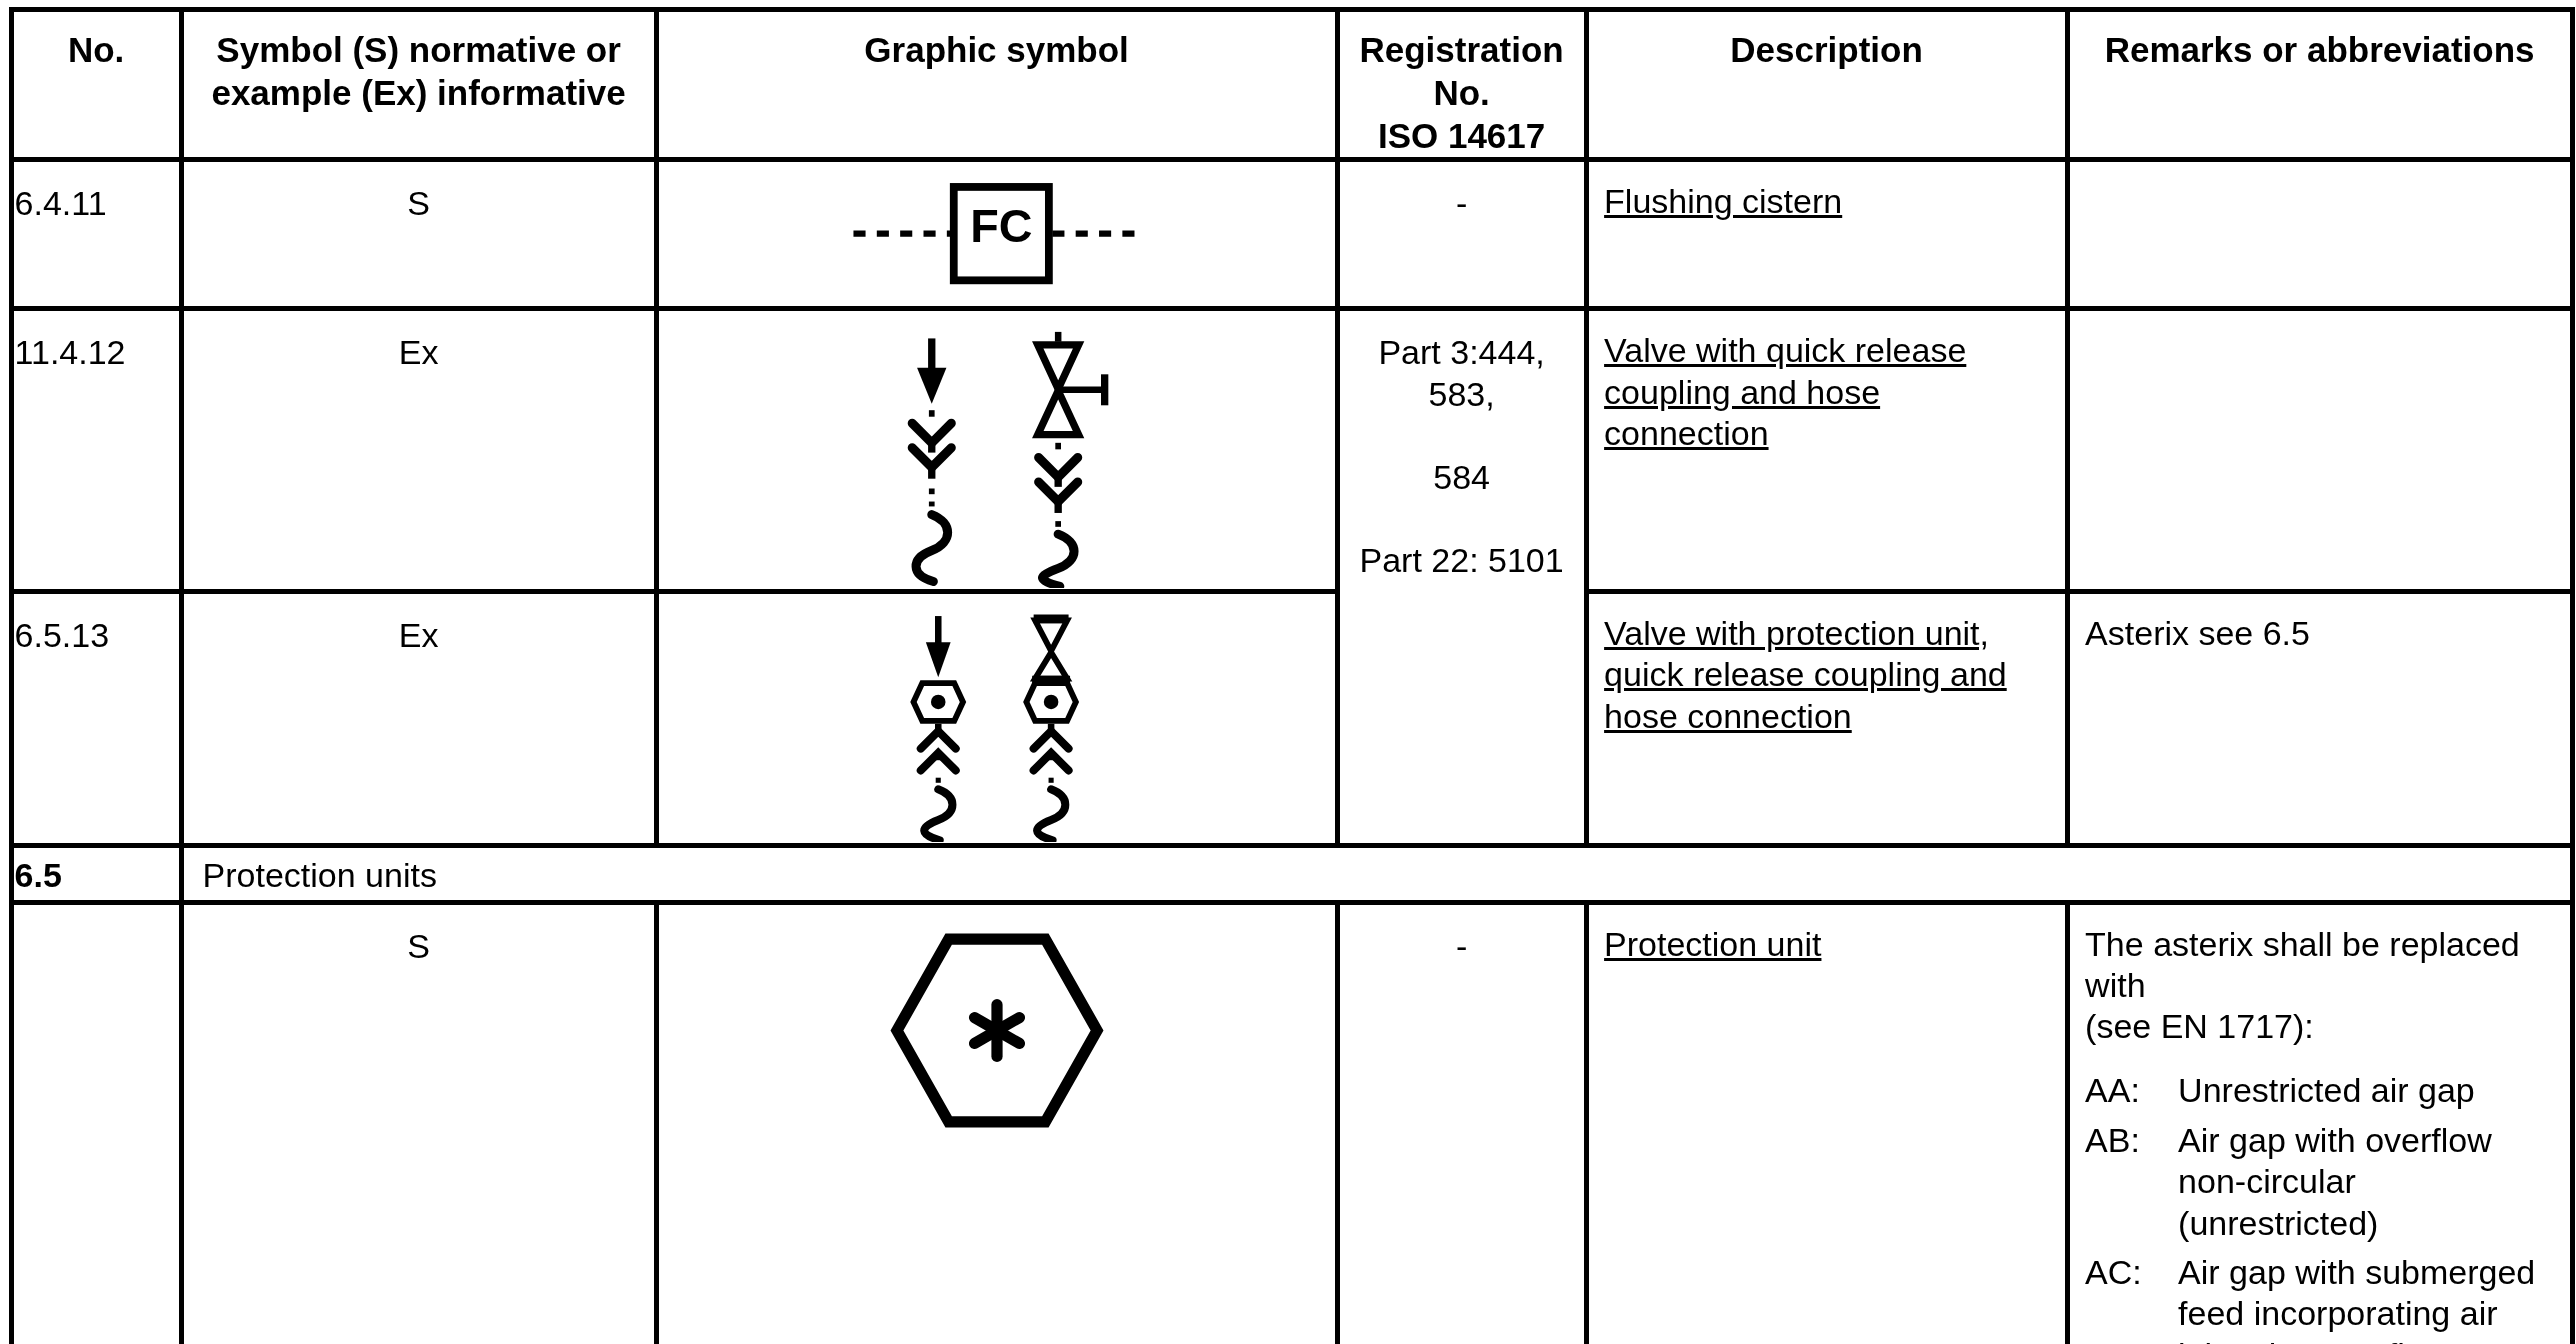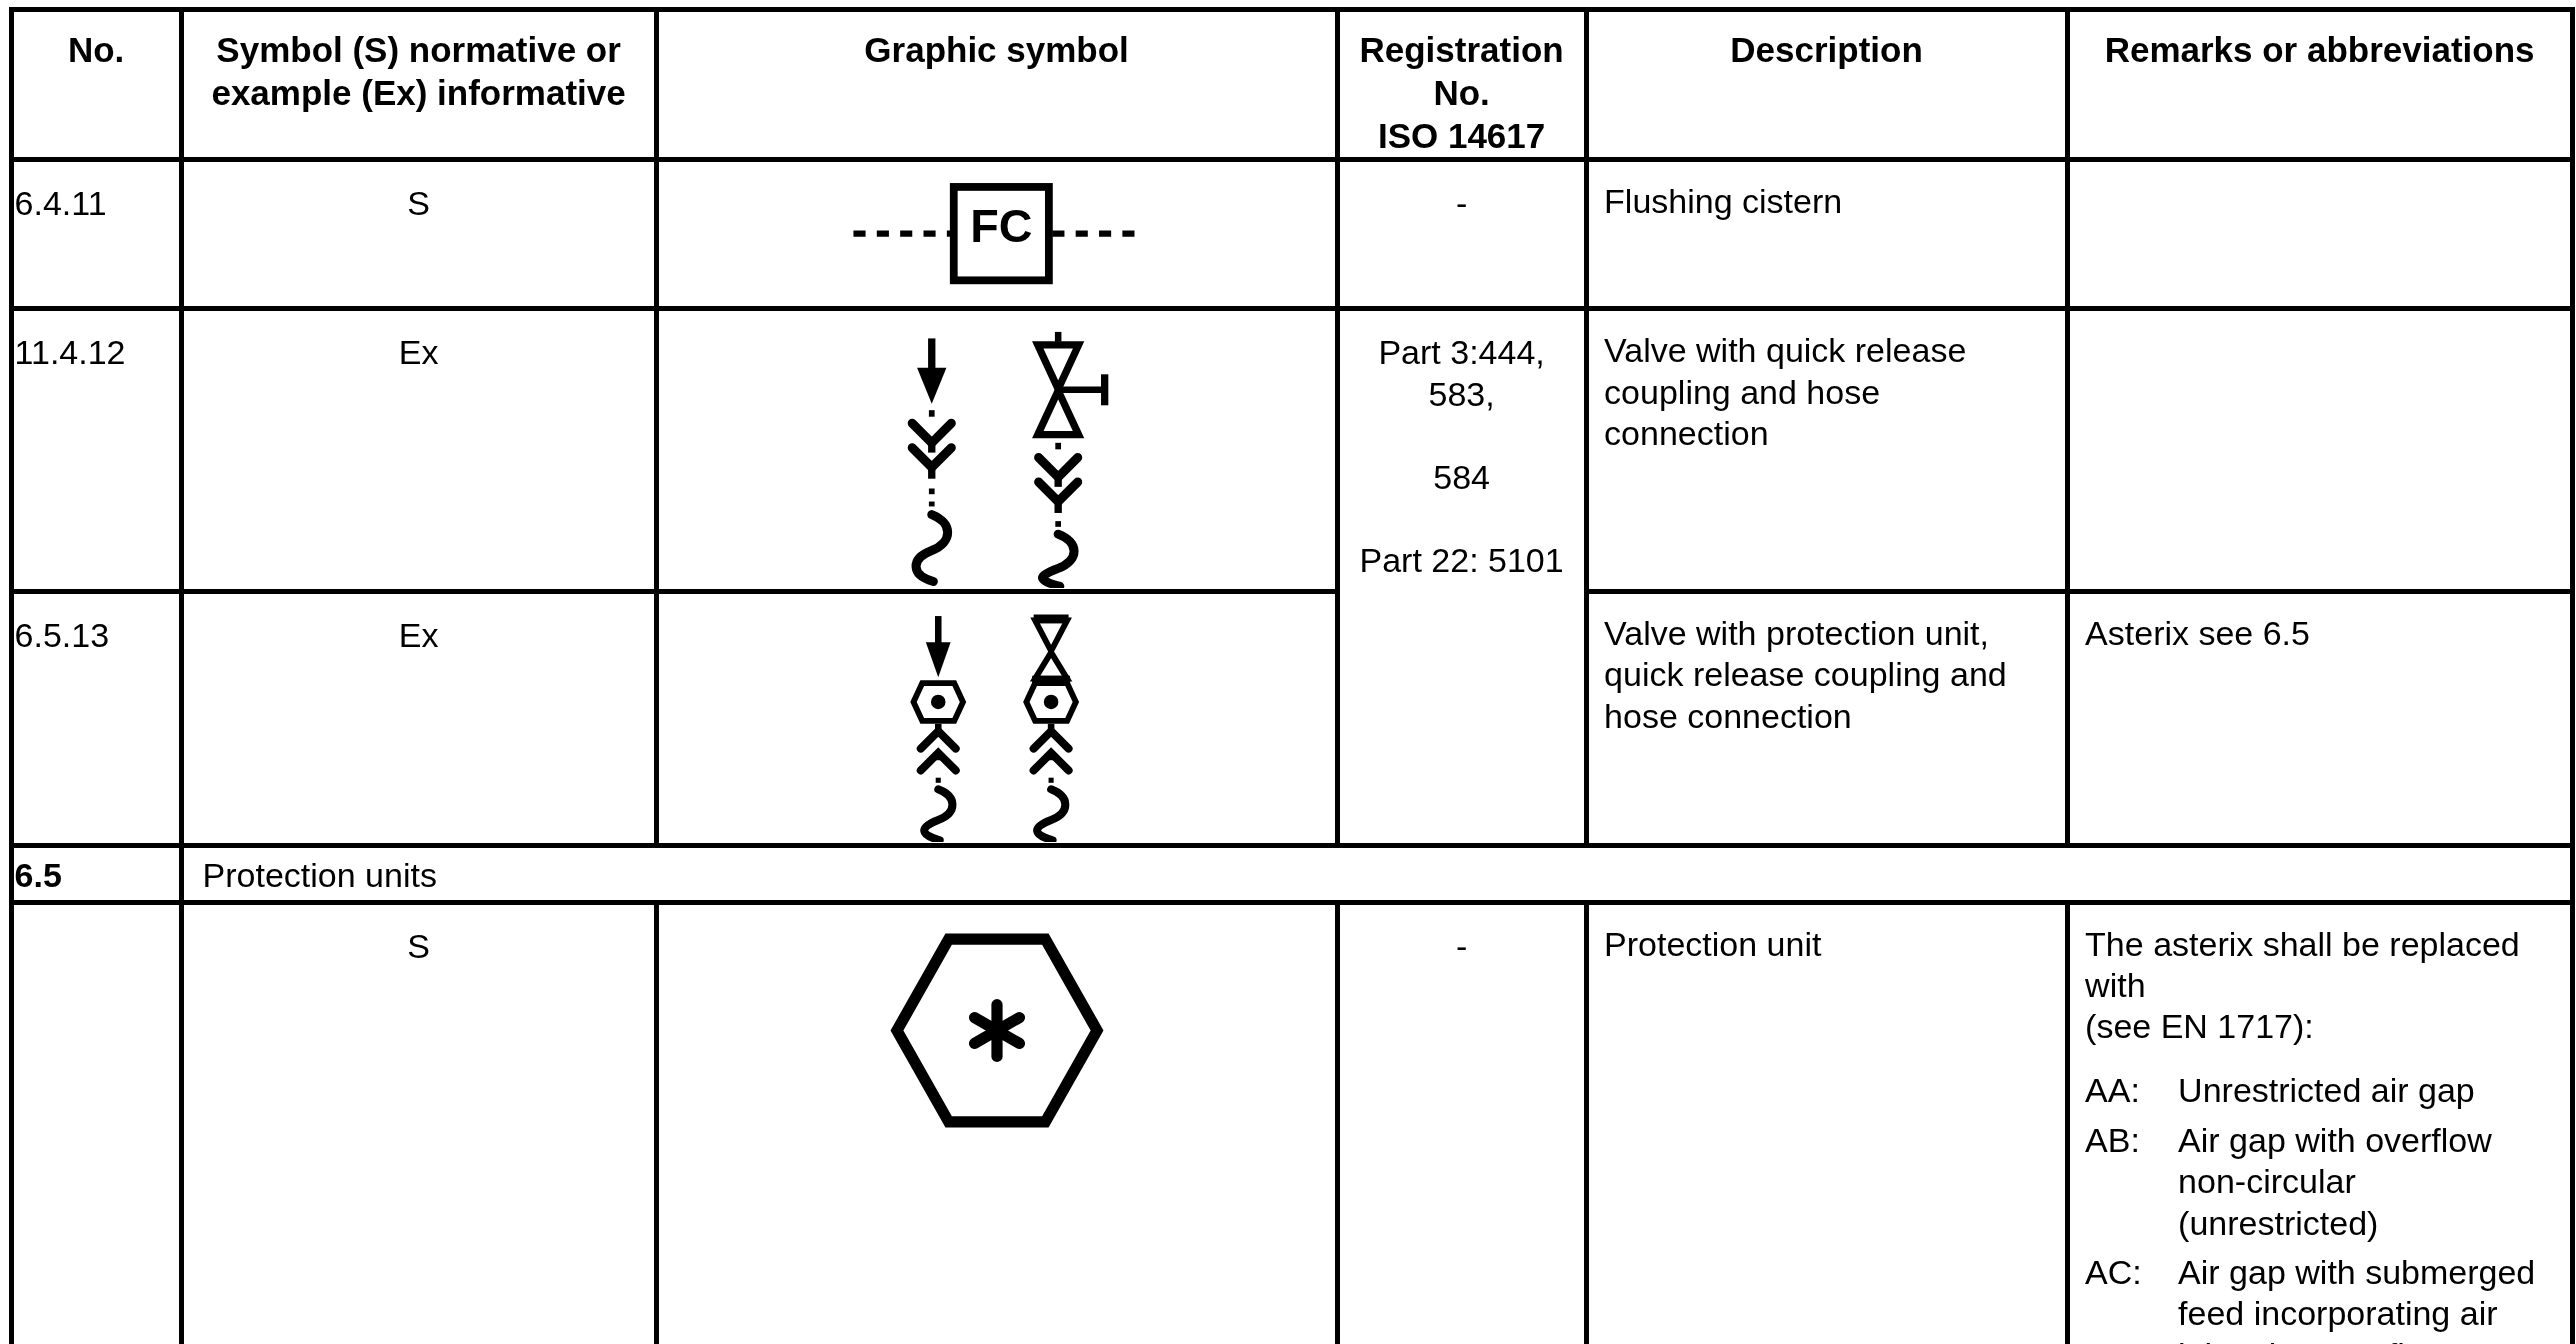--- a/index.html
+++ b/index.html
@@ -23,21 +23,21 @@
   tr.h-r3{height:246px}
   tr.h-r4{height:57px}
   tr.h-r5{height:462px}
   .col-no{width:170px}.col-sym{width:475px}.col-gfx{width:681px}
   .col-reg{width:249px}.col-desc{width:481px}.col-rem{width:505px}
 
   .cell-no{text-align:left;padding-top:21px;}
   .cell-sym{text-align:center;padding-top:21px;}
   .cell-gfx{text-align:center;padding-top:10.4px;}
   .cell-reg{text-align:center;padding-top:21px;white-space:pre-line;}
-  .cell-desc{padding:19px 14px 0 15.5px;}
+  .cell-desc{padding:19px 14px 0 15.5px;text-decoration:underline;}
   .cell-rem{padding:19px 12px 0 15.5px;}
   .pre{white-space:pre-line;}
 
   .section-no{font-weight:bold;text-align:left;padding-top:7px;font-size:35px;}
   .section-title{font-weight:normal;padding:7px 0 0 19px;font-size:35px;vertical-align:middle;}
 
   .rem-intro{white-space:pre-line;margin:0 0 22.5px 0;}
   .rem-item{display:flex;margin-top:7.8px;}
   .rem-item.first{margin-top:0;}
   .rem-label{flex:0 0 93px;}

